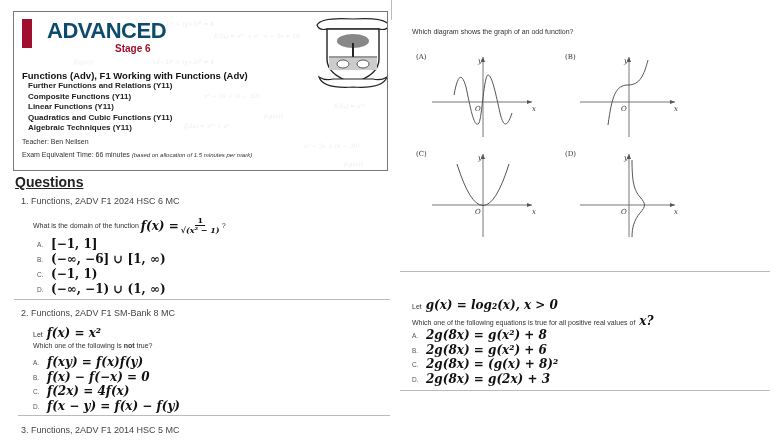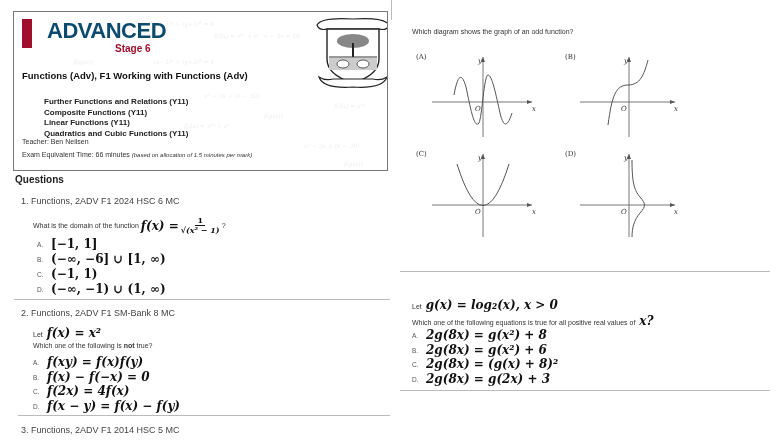--- a/index.html
+++ b/index.html
@@ -23,29 +23,30 @@
   .header-bg span { position: absolute; }
   .red-bar { position: absolute; left: 8px; top: 7px; width: 10px; height: 29px; background: #a0102e; }
   .brand-title {
     position: absolute; left: 25px; top: 6px; font-size: 22px; font-weight: bold; letter-spacing: -0.5px;
     color: #0c4a6e; font-family: "Liberation Sans", sans-serif; margin-left: 8px;
   }
   .brand-sub {
     position: absolute; left: 101px; top: 31px; font-size: 10px; font-weight: bold; color: #a0102e;
   }
   .topic-title { position: absolute; left: 8px; top: 58px; font-size: 9.5px; font-weight: bold; color: #111; }
-  .subtopics { position: absolute; left: 14px; top: 69px; margin: 16px; padding: 0; list-style: none; }
+  .subtopics { position: absolute; left: 14px; top: 69px; margin: 0; padding: 0; list-style: none; }
   .subtopics li { font-size: 8px; font-weight: bold; color: #222; line-height: 10.5px; }
   .teacher { position: absolute; left: 8px; top: 126px; font-size: 7px; color: #333; }
   .exam-time { position: absolute; left: 8px; top: 139px; font-size: 7px; color: #333; }
   .exam-time .note { font-style: italic; font-size: 6px; }
   .crest { position: absolute; left: 299px; top: 3px; width: 80px; height: 76px; }
 
   .questions-heading {
-    position: absolute; left: 15px; top: 174px; font-size: 10px; font-weight: bold; color: #222;
+    position: absolute; left: 15px; top: 174px; font-size: 14px; font-weight: bold; color: #222;
+    text-decoration: underline;
   }
 
   .q-title { position: absolute; font-size: 9px; color: #444; }
   .q-body { position: absolute; font-size: 7px; color: #333; }
   .math { font-family: "DejaVu Serif", serif; font-weight: bold; font-style: italic; font-size: 12px; color: #111; }
   .math.up { font-style: normal; }
   .opt { position: absolute; display: flex; align-items: center; }
   .opt-letter { font-size: 6.5px; color: #555; width: 14px; }
   .sep { position: absolute; height: 1px; background: #bbb; }
 
@@ -80,20 +81,21 @@
     <div class="red-bar"></div>
     <div class="brand-title">ADVANCED</div>
     <div class="brand-sub">Stage 6</div>
 
     <div class="topic-title">Functions (Adv), F1 Working with Functions (Adv)</div>
     <ul class="subtopics">
       <li>Further Functions and Relations (Y11)</li>
       <li>Composite Functions (Y11)</li>
       <li>Linear Functions (Y11)</li>
       <li>Quadratics and Cubic Functions (Y11)</li>
+      <li>Algebraic Techniques (Y11)</li>
     </ul>
 
     <div class="teacher">Teacher: Ben Neilsen</div>
     <div class="exam-time">
       <span>Exam Equivalent Time:</span>
       <span>66 minutes</span>
       <span class="note">(based on allocation of 1.5 minutes per mark)</span>
     </div>
 
     <svg class="crest" viewBox="0 0 80 76">

